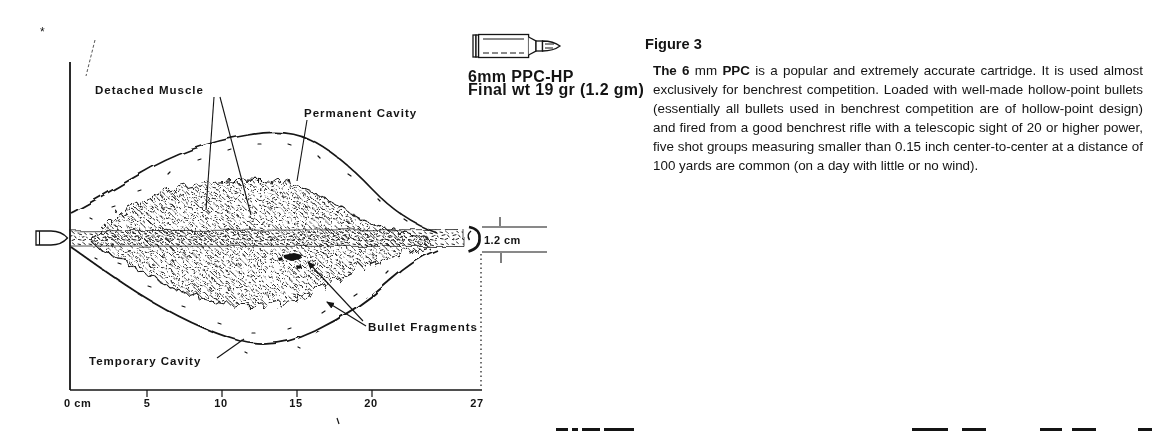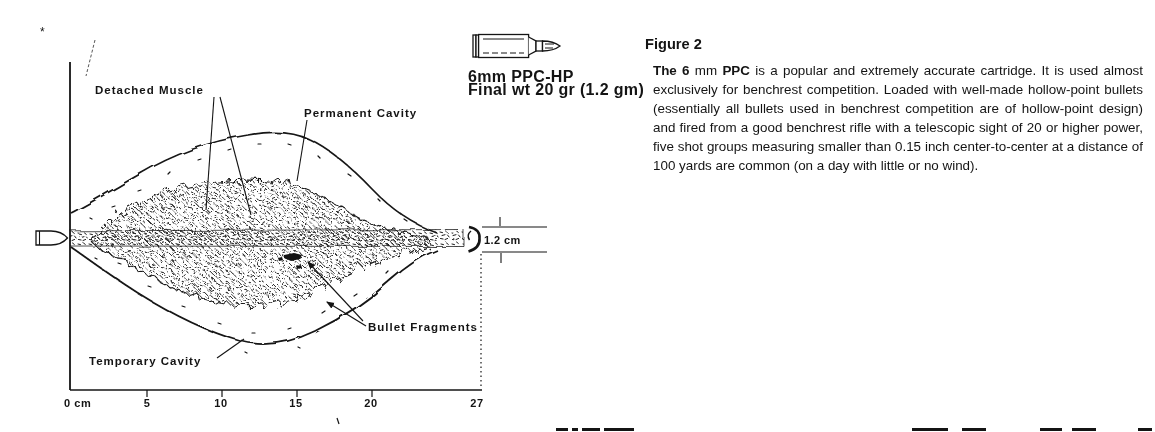--- a/index.html
+++ b/index.html
@@ -149,25 +149,25 @@
         <path d="M72.5,11 C80,11 86,13 90,16 C86,19 80,21 72.5,21 Z"></path>
       </g>
       <g stroke="#141414" fill="none" stroke-width="1">
         <path d="M13,9 H54"></path>
           <path d="M13,23 H54" stroke-dasharray="6 3"></path>
         <path d="M75,14 H84"></path>
           <path d="M75,18 H83"></path>
       </g>
     </svg>
     <div class="spec-line">6mm PPC-HP</div>
-    <div class="spec-line">Final wt 20 gr (1.2 gm)</div>
+    <div class="spec-line">Final wt 19 gr (1.2 gm)</div>
   </div>
 
   <div class="caption">
-    <div class="cap-title">Figure 2</div>
+    <div class="cap-title">Figure 3</div>
     <p class="cap-body"><b>The 6</b><span> mm </span><b>PPC</b><span> is a popular and extremely accurate cartridge. It is used almost exclusively for benchrest competition. Loaded with well-made hollow-point bullets (essentially all bullets used in benchrest competition are of hollow-point design) and fired from a good benchrest rifle with a telescopic sight of 20 or higher power, five shot groups measuring smaller than 0.15 inch center-to-center at a distance of 100 yards are common (on a day with little or no wind).</span></p>
   </div>
 
   <div>
     <span class="frag" style="left:556px;width:12px;"></span>
     <span class="frag" style="left:572px;width:6px;"></span>
     <span class="frag" style="left:582px;width:18px;"></span>
     <span class="frag" style="left:604px;width:30px;"></span>
     <span class="frag" style="left:912px;width:36px;"></span>
     <span class="frag" style="left:962px;width:24px;"></span>

